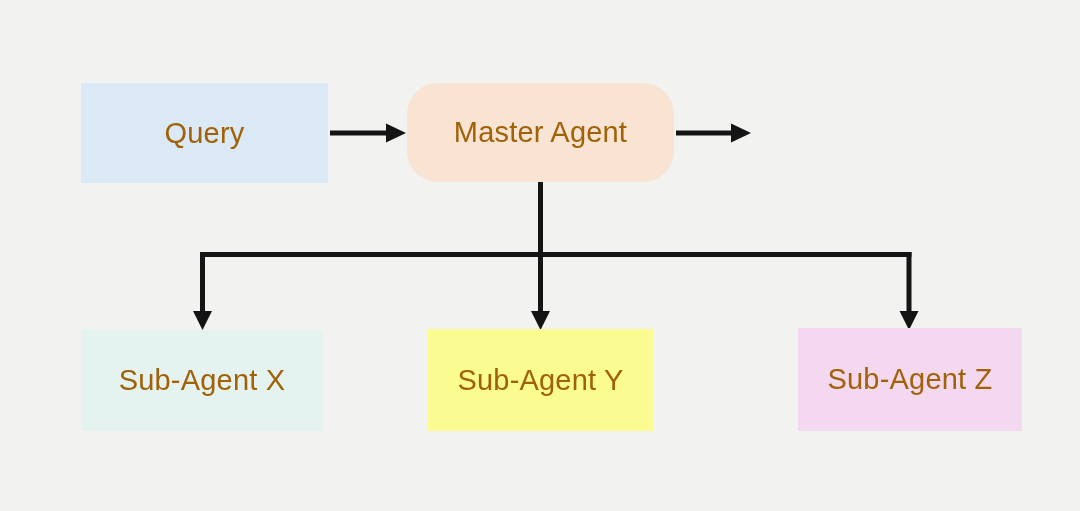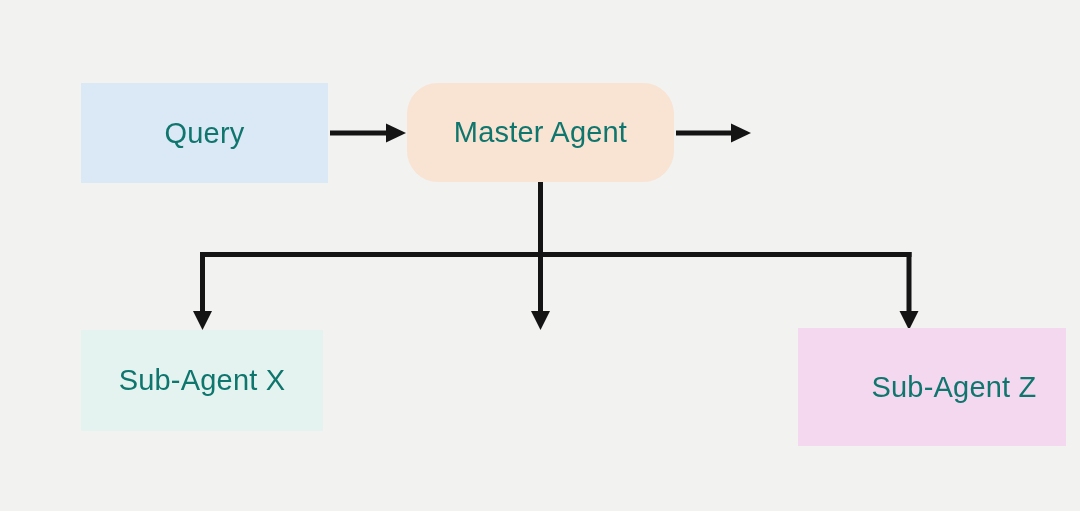--- a/index.html
+++ b/index.html
@@ -24,30 +24,30 @@
   .node {
     position: absolute;
     display: flex;
     align-items: center;
     justify-content: center;
     text-align: center;
   }
   .node-label {
     font-size: 29px;
     font-weight: 400;
-    color: #0f766e;
+    color: #a16207;
     letter-spacing: 0.2px;
     white-space: nowrap;
   }
   .node-query        { left: 81px;  top: 83px;  width: 247px; height: 100px; }
   .node-master-agent { left: 407px; top: 83px;  width: 267px; height: 99px; border-radius: 31px;  }
   .node-response     { left: 752px; top: 83px;  width: 269px; height: 97px;  }
   .node-sub-agent-x  { left: 81px;  top: 330px; width: 242px; height: 101px; }
   .node-sub-agent-y  { left: 428px; top: 329px; width: 225px; height: 102px; }
-  .node-sub-agent-z  { left: 798px; top: 328px; width: 224px; height: 118px; padding-left: 44px; }
+  .node-sub-agent-z  { left: 798px; top: 328px; width: 224px; height: 103px; }
 </style>
 </head>
 <body>
 
 <div class="stage" style="background-color: rgb(242, 242, 241);">
 
   <svg class="connectors" viewBox="0 0 1080 511" xmlns="http://www.w3.org/2000/svg" style="color: rgb(20, 20, 20);">
 
     <g>
       <line x1="330" y1="133" x2="388" y2="133" stroke="currentColor" stroke-width="5"></line>
@@ -83,18 +83,21 @@
 
   <div class="node node-master-agent" style="background-color: rgb(249, 227, 210);">
     <span class="node-label">Master Agent</span>
   </div>
 
 
   <div class="node node-sub-agent-x" style="background-color: rgb(228, 242, 240);">
     <span class="node-label">Sub-Agent X</span>
   </div>
 
+  <div class="node node-sub-agent-y" style="background-color: rgb(250, 251, 144);">
+    <span class="node-label">Sub-Agent Y</span>
+  </div>
 
   <div class="node node-sub-agent-z" style="background-color: rgb(244, 216, 240);">
     <span class="node-label">Sub-Agent Z</span>
   </div>
 
 </div>
 
 </body></html>

